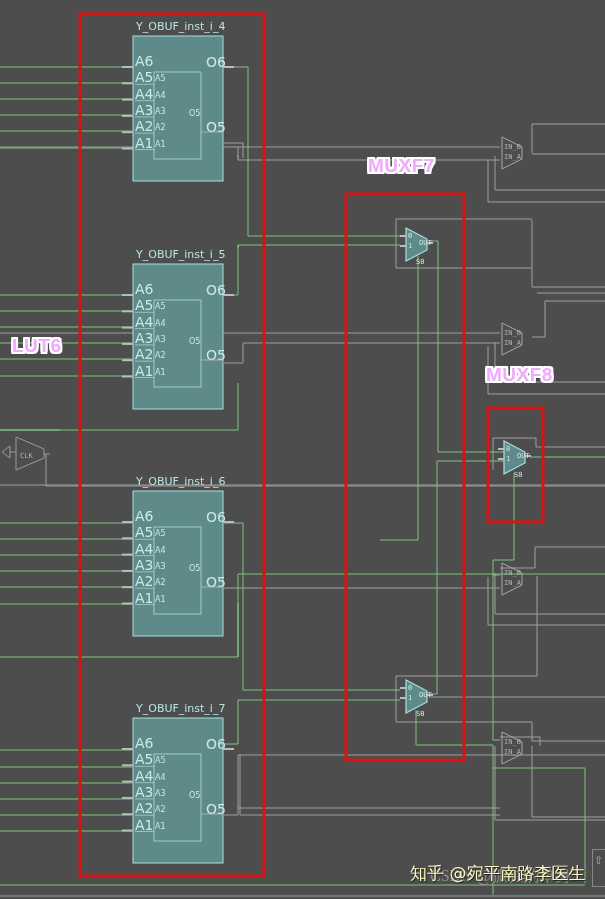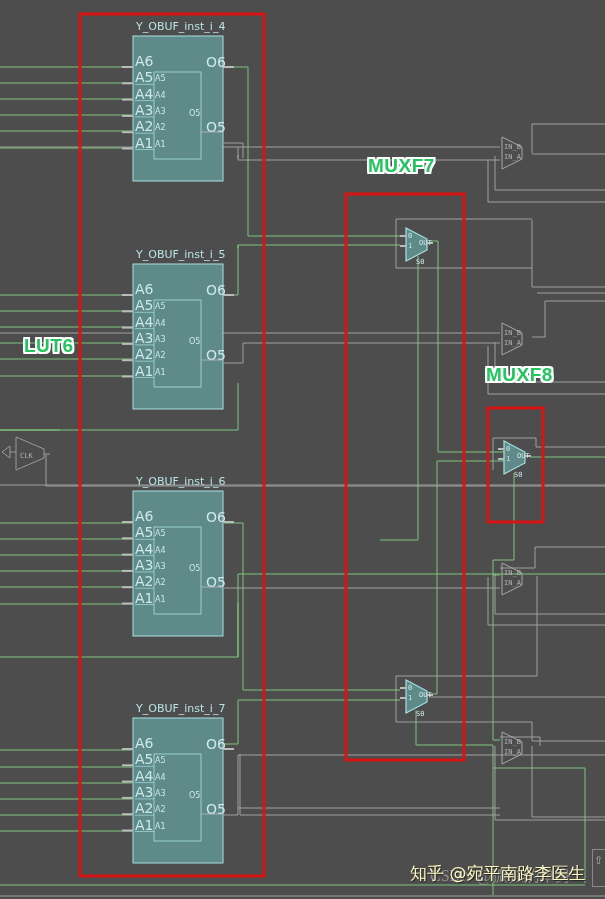--- a/index.html
+++ b/index.html
@@ -4,21 +4,21 @@
 <style>
   html, body { margin: 0; padding: 0; background: #4d4d4d; }
   body { width: 605px; height: 899px; overflow: hidden; position: relative; font-family: "DejaVu Sans", sans-serif; }
   #canvas { position: absolute; left: 0; top: 0; width: 605px; height: 899px; }
   .lut-title { fill: #b8e4e4; font-family: "DejaVu Sans", sans-serif; font-size: 11px; }
   .pin-big { fill: #cde8e8; font-family: "DejaVu Sans", sans-serif; font-size: 14px; }
   .pin-small { fill: #cde8e8; font-family: "DejaVu Sans", sans-serif; font-size: 8px; }
   .mux-lbl { fill: #cde8e8; font-family: "DejaVu Sans Mono", monospace; font-size: 7px; }
   .buf-lbl { fill: #b0b0b0; font-family: "DejaVu Sans Mono", monospace; font-size: 7px; }
   .annot {
-    position: absolute; color: #22c55e; font-family: "Liberation Sans", sans-serif; font-weight: bold;
+    position: absolute; color: #f0abfc; font-family: "Liberation Sans", sans-serif; font-weight: bold;
     font-size: 19px; letter-spacing: 0.5px;
     text-shadow: -2px -2px 0 #fff, 2px -2px 0 #fff, -2px 2px 0 #fff, 2px 2px 0 #fff,
                  0 -2px 0 #fff, 0 2px 0 #fff, -2px 0 0 #fff, 2px 0 0 #fff;
   }
   .watermark {
     position: absolute; left: 410px; top: 862px; color: #fef9c3; font-family: "DejaVu Sans", sans-serif;
     font-size: 17px; text-shadow: 1px 1px 1px #222; white-space: nowrap;
   }
   .watermark-sub {
     position: absolute; left: 430px; top: 866px; color: rgba(220,220,220,0.45); font-family: Liberation Serif, serif;
@@ -340,21 +340,21 @@
     <text id="clk-lbl" x="20" y="458" class="buf-lbl" stroke="none">CLK</text>
   </g>
 
   <g fill="none" stroke="#d81414" stroke-width="3">
     <rect x="80" y="14" width="184" height="862"></rect>
     <rect x="346" y="194" width="118" height="566"></rect>
     <rect x="488" y="408" width="55" height="114"></rect>
   </g>
 </svg>
 
-<div class="annot" style="left:24px; top:335px;">LUT6</div>
+<div class="annot" style="left:12px; top:335px;">LUT6</div>
 <div class="annot" style="left:368px; top:155px;">MUXF7</div>
 <div class="annot" style="left:486px; top:364px;">MUXF8</div>
 
 <div class="watermark-sub">CSDN @孤独的单身</div>
 <div class="watermark">知乎 @宛平南路李医生</div>
 
 <div class="corner-btn">
     <span>⇧</span>
   </div>
 

